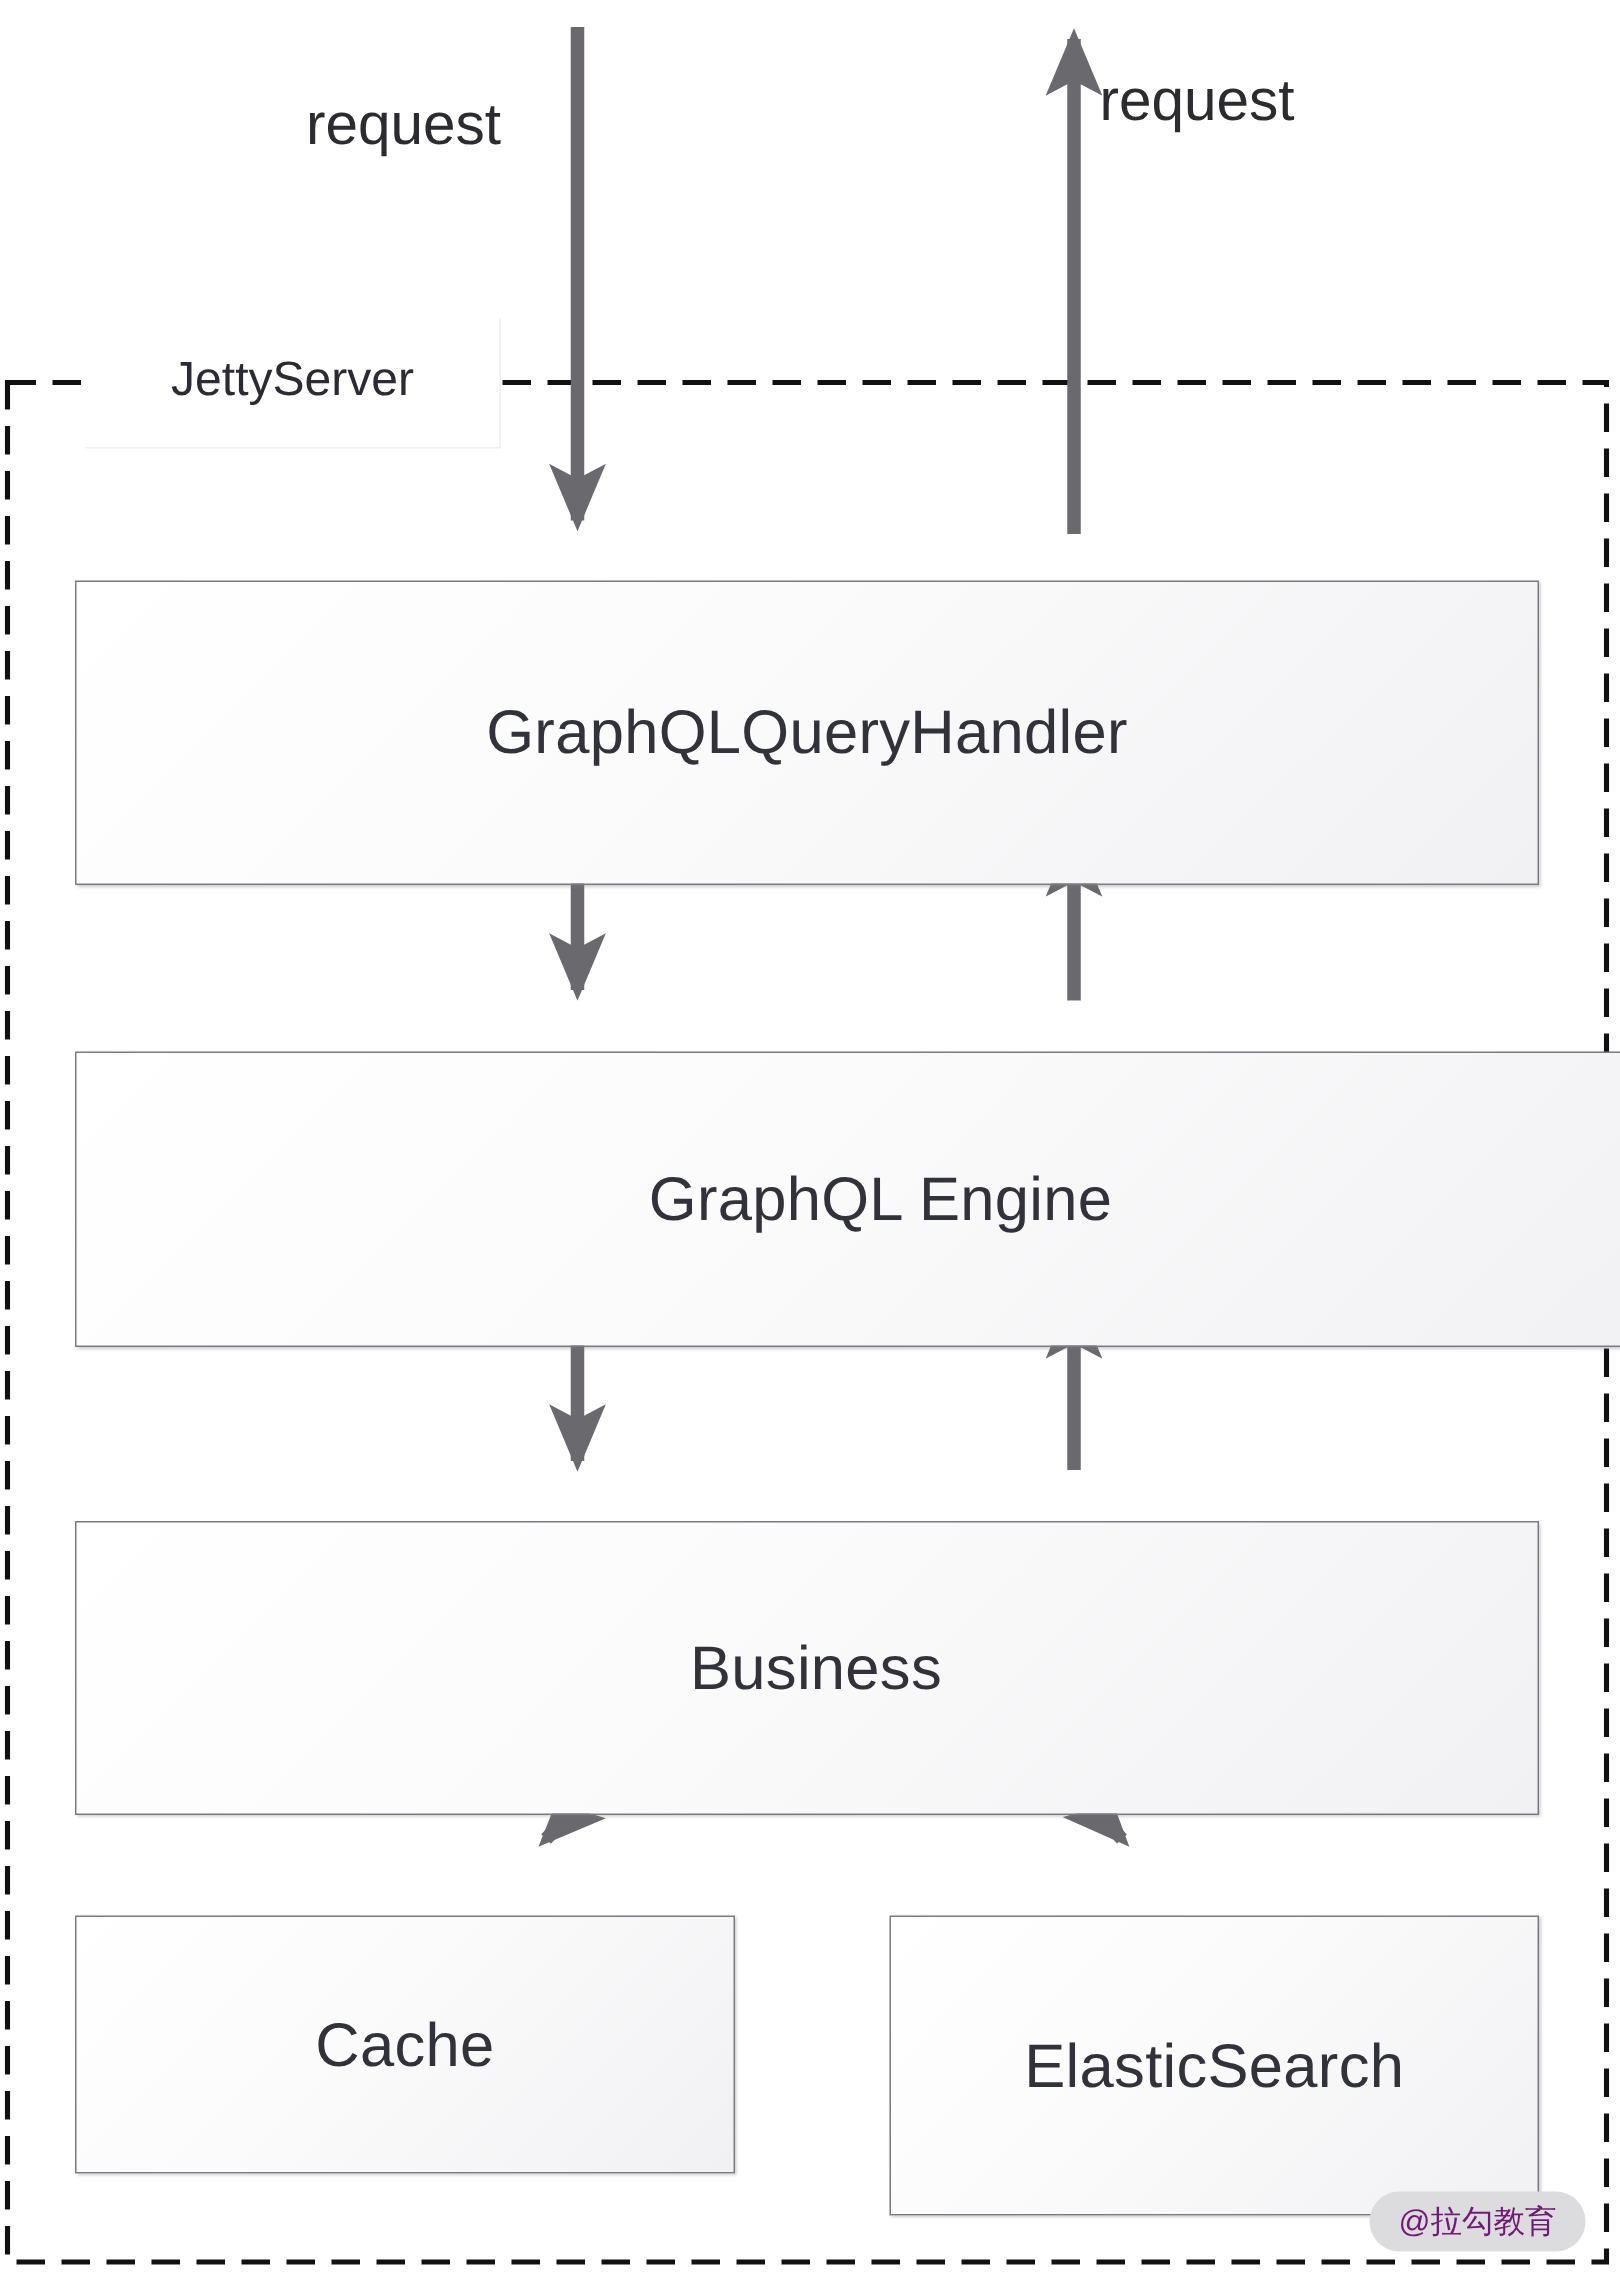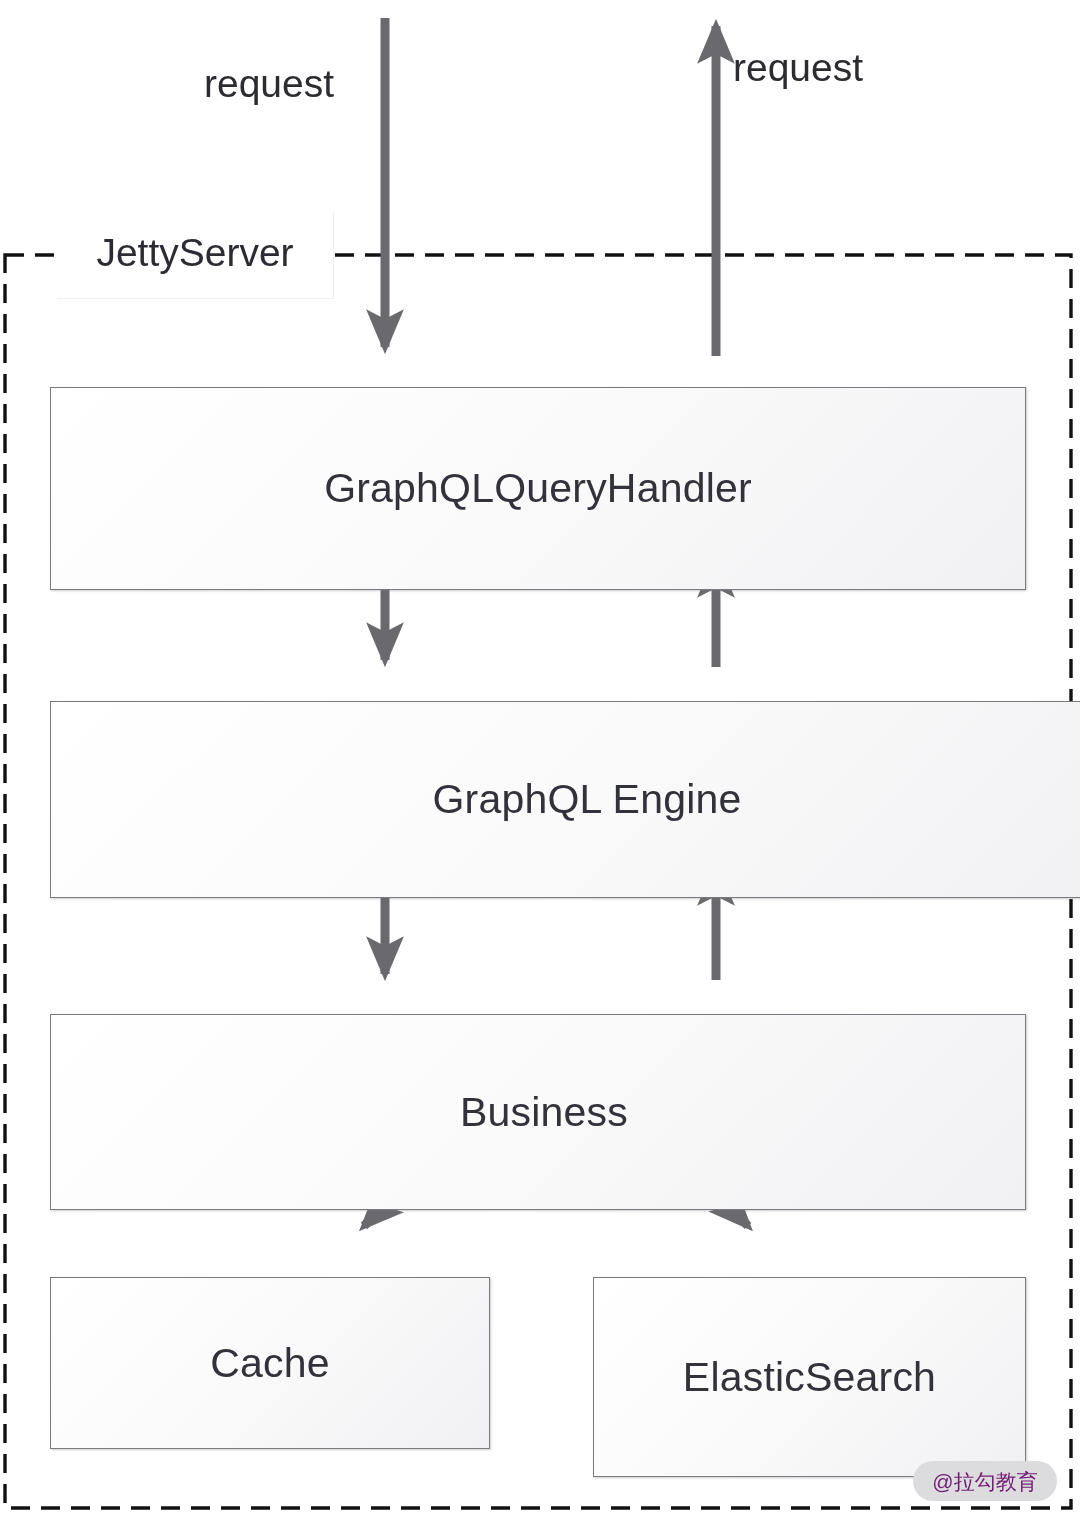--- a/index.html
+++ b/index.html
@@ -73,21 +73,21 @@
     height: 86px;
     background: #ffffff;
     border-right: 1px solid #f0f0f2;
     border-bottom: 1px solid #f0f0f2;
     display: flex;
     align-items: center;
     justify-content: center;
   }
   #jetty-label .txt {
     color: #2b2b33;
-    font-size: 39px;
+    font-size: 32px;
     line-height: 1;
     white-space: nowrap;
     position: relative;
     top: -3px;
   }
 
   
   #watermark {
     position: absolute;
     left: 913px;

